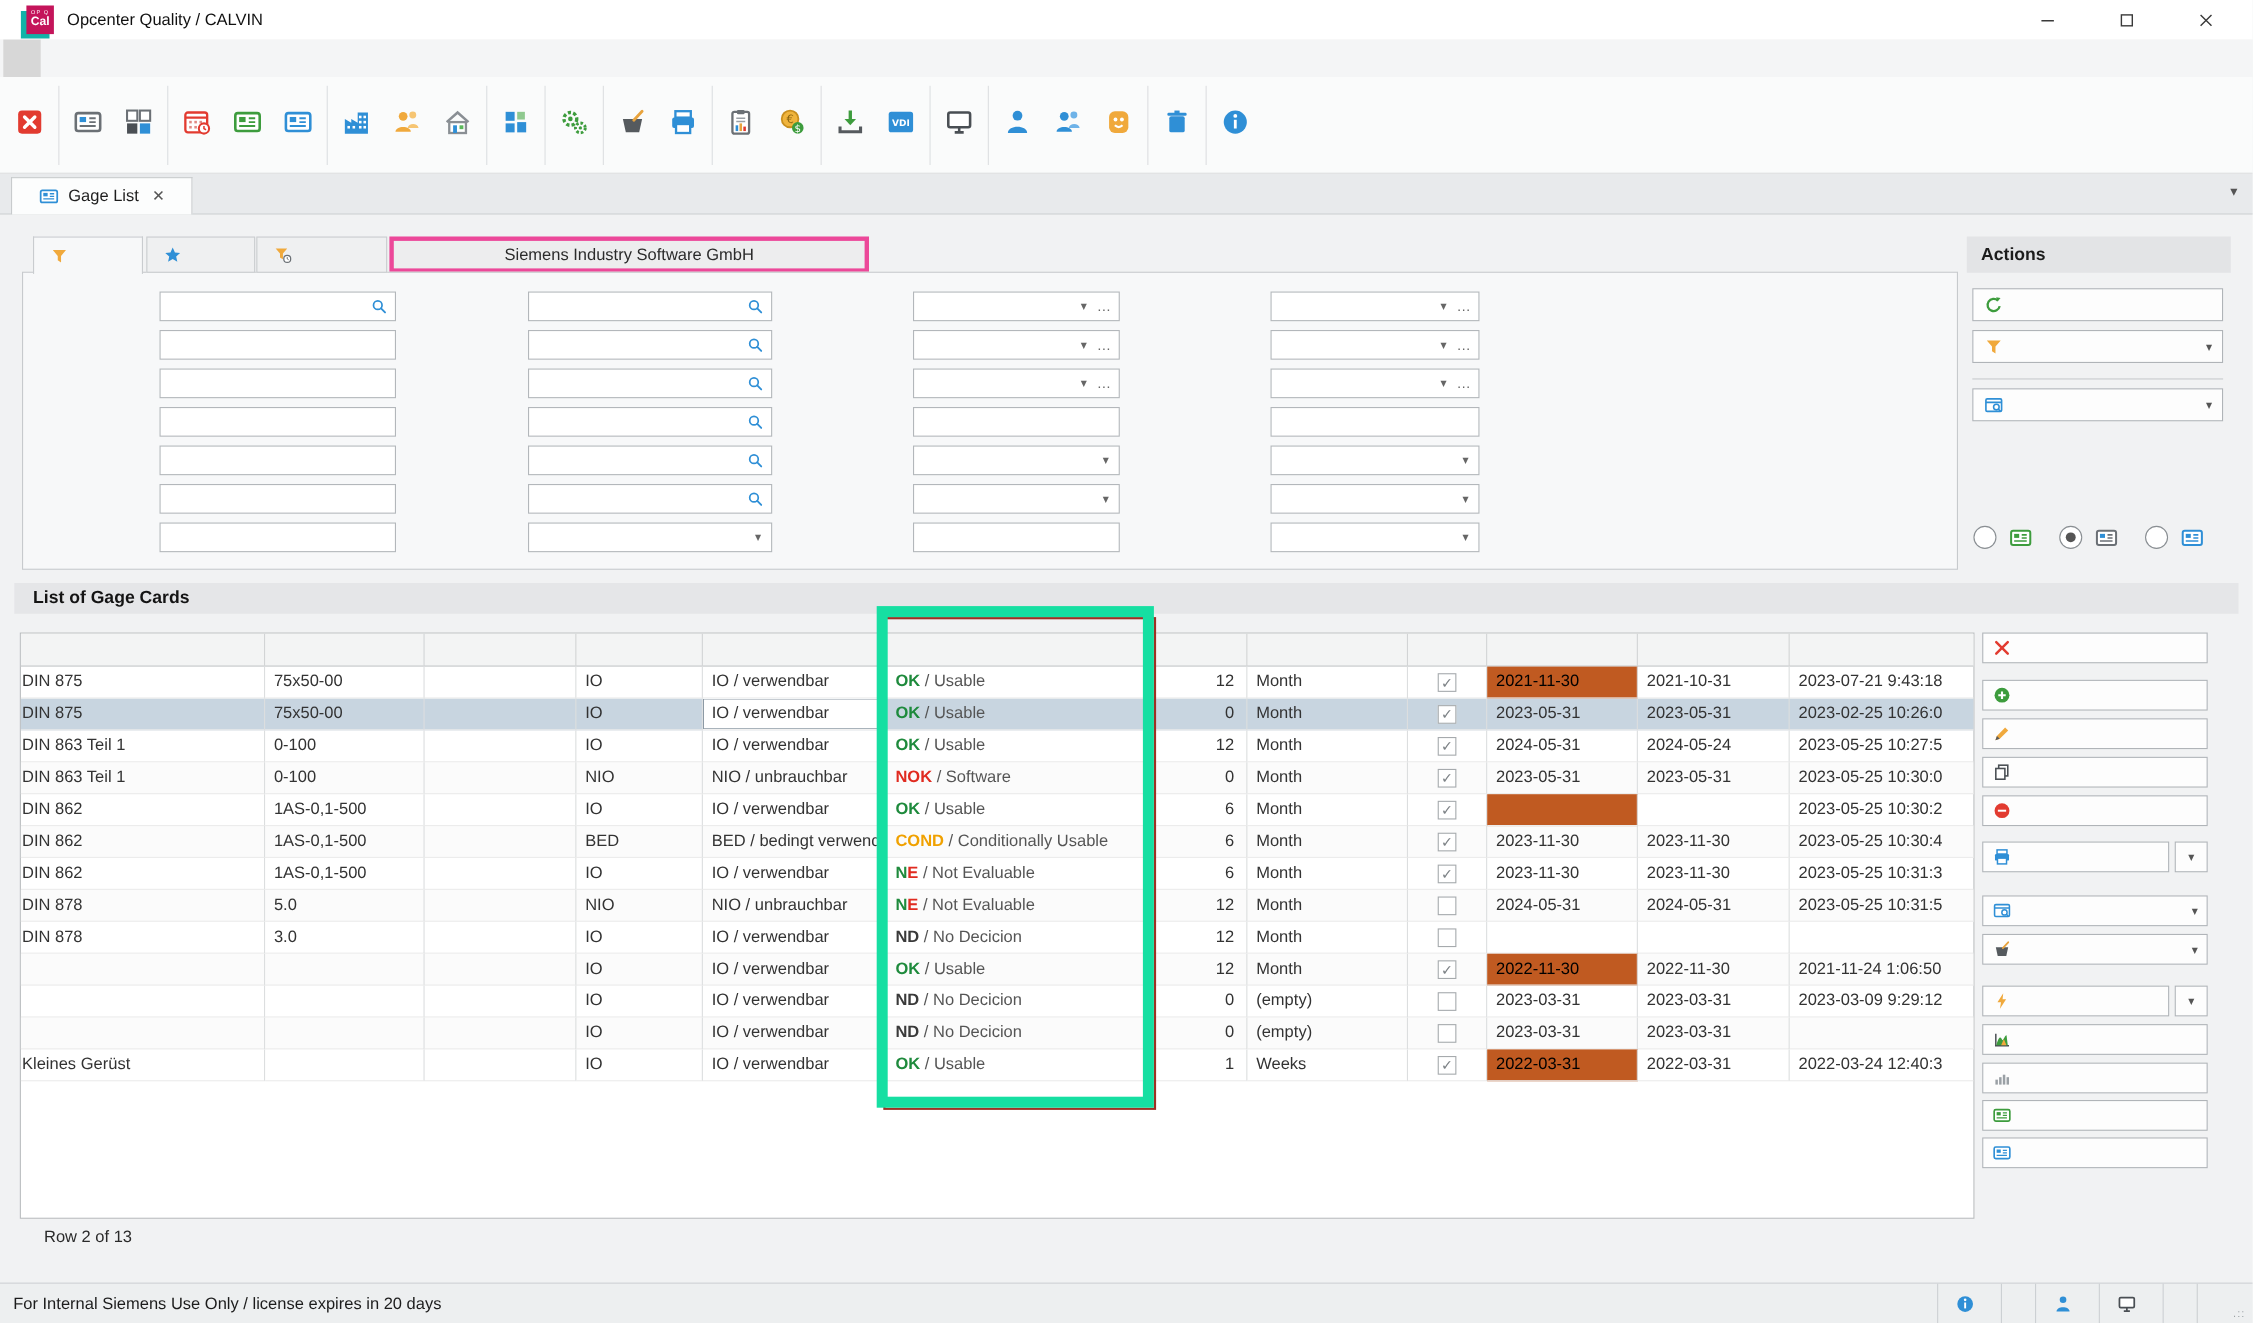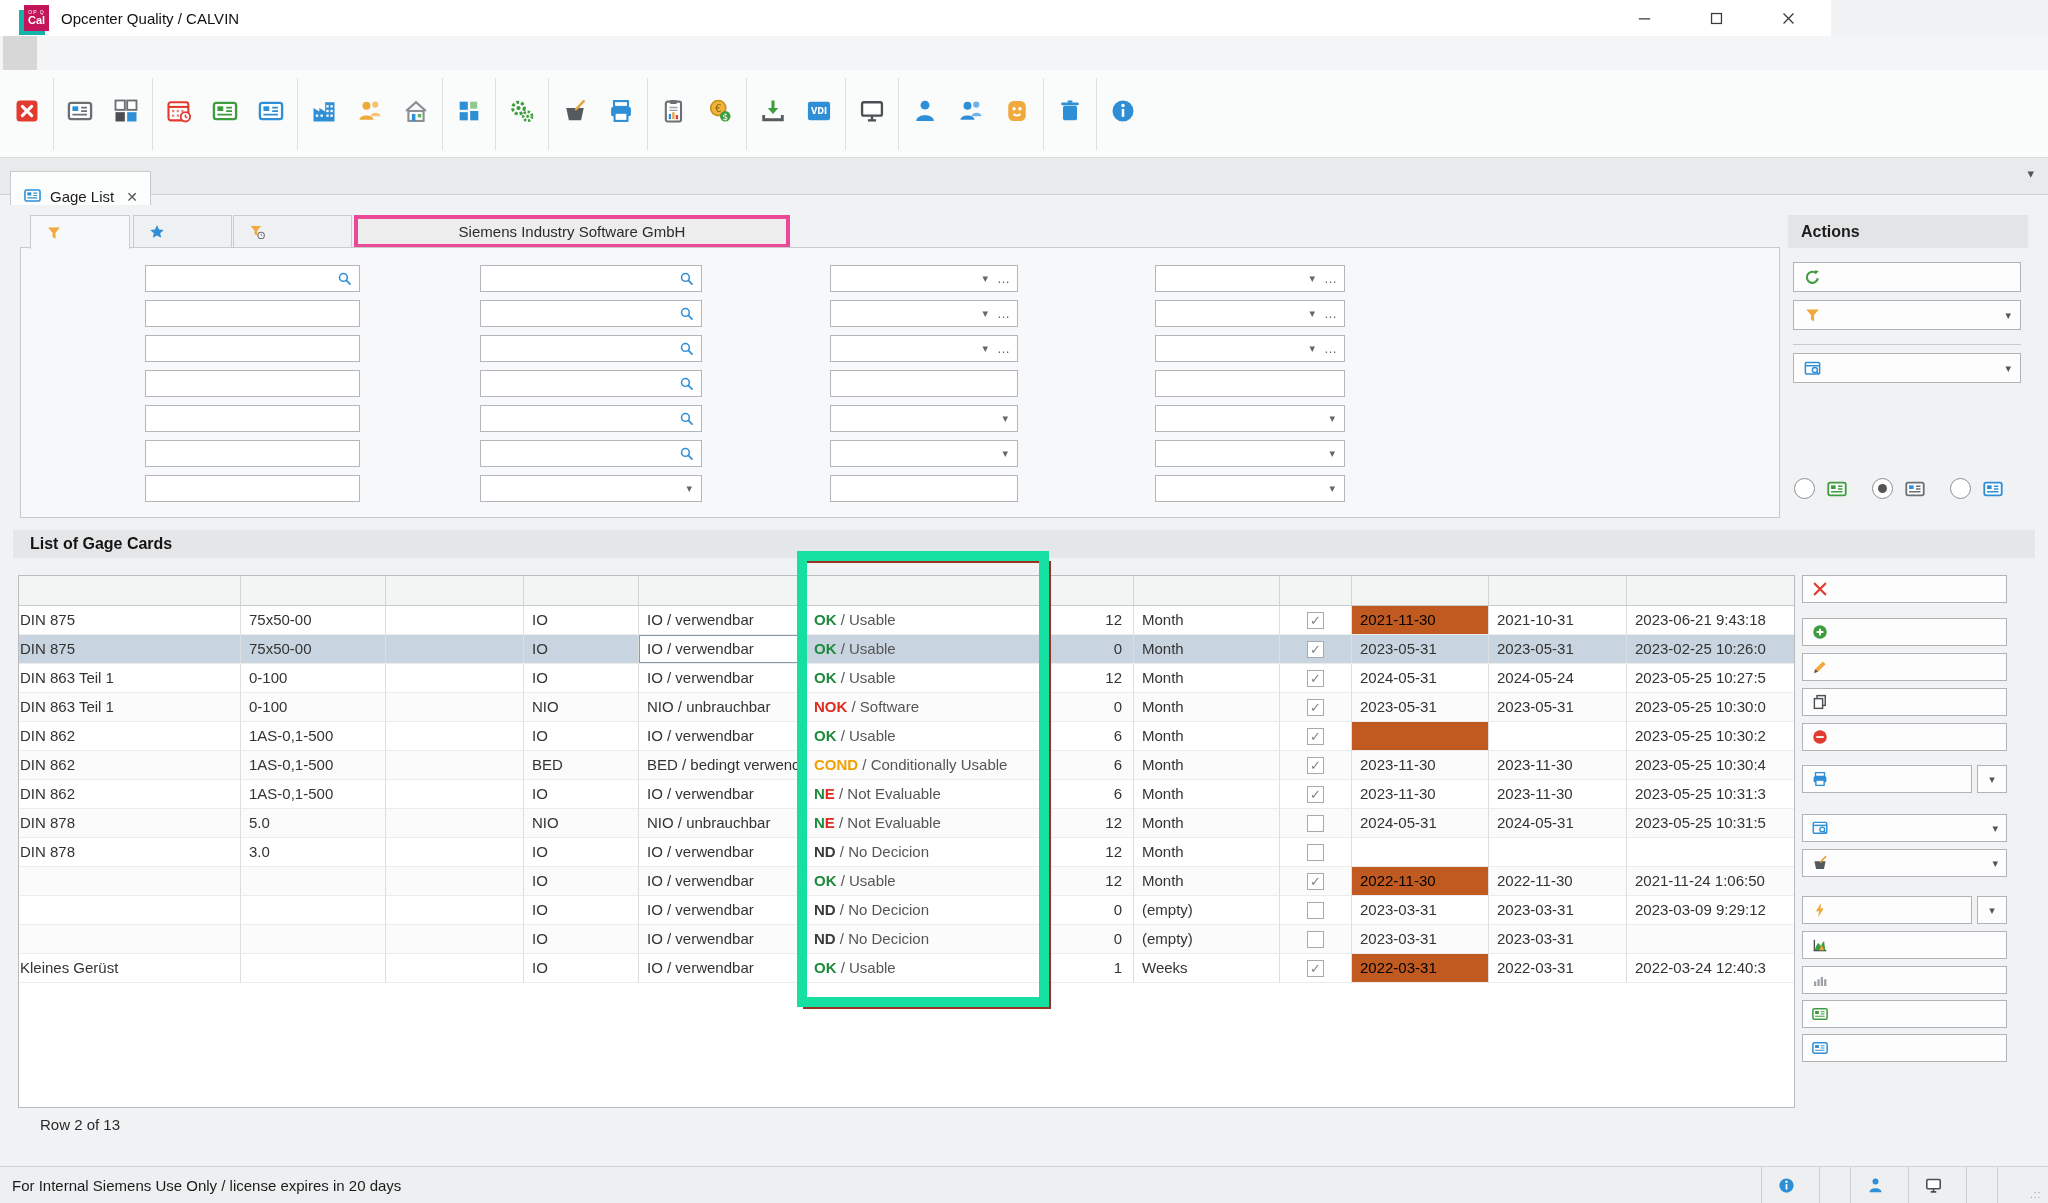--- a/index.html
+++ b/index.html
@@ -1,21 +1,21 @@
 <!DOCTYPE html>
 <html><head>
 <meta charset="utf-8">
 <style>
   * { margin:0; padding:0; box-sizing:border-box; }
   html,body { width:2048px; height:1203px; overflow:hidden; }
   body { font-family:"Liberation Sans","DejaVu Sans",sans-serif; font-size:15px; color:#1d1d1d; background:#fff; }
   .app { position:relative; width:2048px; height:1203px; background:#f1f2f3; overflow:hidden; }
 
   
-  .titlebar { position:absolute; top:0; left:0; width:1831px; height:36px; background:#ffffff; display:flex; align-items:center; }
+  .titlebar { position:absolute; top:0; left:0; width:2048px; height:36px; background:#ffffff; display:flex; align-items:center; }
   .appicon { position:relative; width:27px; height:27px; margin-left:22px; flex:none; }
   .appicon .teal { position:absolute; left:-3px; top:5px; width:26px; height:25px; background:#12b3a8; }
   .appicon .body { position:absolute; left:2px; top:0; width:25px; height:26px; background:#c4145a; color:#fff; font-weight:bold; font-size:11px; display:flex; flex-direction:column; align-items:center; justify-content:center; line-height:1; }
   .appicon .body .tiny { font-size:5px; font-weight:normal; letter-spacing:1px; }
   .titlebar .title { margin-left:12px; font-size:15px; color:#111; }
   .wincontrols { margin-left:auto; display:flex; align-items:center; gap:46px; padding-right:30px; }
   .winbtn { width:26px; height:26px; display:flex; align-items:center; justify-content:center; color:#3a3a3a; }
   .winbtn svg { width:17px; height:17px; }
 
   
@@ -25,21 +25,21 @@
 
   
   .toolbar { position:absolute; top:70px; left:0; width:2048px; height:88px; background:#fafbfb; border-bottom:1px solid #dadcde; display:flex; align-items:center; padding:0 4px; }
   .tbitem { display:flex; flex-direction:column; align-items:center; justify-content:center; padding:4px 9px; gap:5px; }
   .tbitem .icn svg { width:28px; height:28px; display:block; }
   .tbitem .tblabel { font-size:15px; color:#141414; white-space:nowrap; }
   .tb-sep { width:1px; height:72px; background:#dddfe1; margin:0 3px; flex:none; }
 
   
   .tabstrip { position:absolute; top:158px; left:0; width:2048px; height:37px; background:#e8eaec; border-bottom:1px solid #cfd2d4; }
-  .doctab { position:absolute; left:10px; top:3px; height:34px; background:#fcfdfd; border:1px solid #c8cbcd; border-bottom:none; display:flex; align-items:flex-end; gap:8px; padding:0 12px;margin-top:10px; }
+  .doctab { position:absolute; left:10px; top:3px; height:34px; background:#fcfdfd; border:1px solid #c8cbcd; border-bottom:none; display:flex; align-items:center; gap:8px; padding:0 24px; }
   .doctab .icn svg { width:19px; height:19px; display:block; }
   .doctab .close { color:#555; font-size:14px; margin-left:4px; }
   .strip-chev { position:absolute; right:14px; top:8px; color:#555; font-size:13px; }
 
   
   .subtab { position:absolute; top:215px; height:33px; display:flex; align-items:center; gap:7px; padding:0 14px; border:1px solid #c9cccf; background:#eff0f1; color:#222; z-index:2; }
   .subtab .icn svg { width:18px; height:18px; display:block; }
   .subtab.active { background:#f7f8f9; height:34px; border-bottom:none; }
   .companytab { position:absolute; top:215px; left:354px; width:436px; height:33px; border:4px solid #ec4899; background:#ededee; display:flex; align-items:center; justify-content:center; color:#2b2b2b; }
   .formbox { position:absolute; left:20px; top:247px; width:1760px; height:271px; border:1px solid #c7cacd; background:#f7f8f9; }
@@ -785,21 +785,21 @@
     <div class="gc">IO</div>
     <div class="gc ">IO / verwendbar</div>
     <div class="gc"><span class="condcode" style="color:#1e8a3c">OK</span> <span style="color:#555">/ Usable</span></div>
     <div class="gc num">12</div>
     <div class="gc">Month</div>
     <div class="gc center">
             <span class="cb">✓</span>
           </div>
     <div class="gc overdue">2021-11-30</div>
     <div class="gc">2021-10-31</div>
-    <div class="gc">2023-06-21 9:43:18</div>
+    <div class="gc">2023-07-21 9:43:18</div>
   </div>
         <div class="grow selected">
     <div class="gc">DIN 875</div>
     <div class="gc">75x50-00</div>
     <div class="gc"></div>
     <div class="gc">IO</div>
     <div class="gc focuscell">IO / verwendbar</div>
     <div class="gc"><span class="condcode" style="color:#1e8a3c">OK</span> <span style="color:#555">/ Usable</span></div>
     <div class="gc num">0</div>
     <div class="gc">Month</div>

